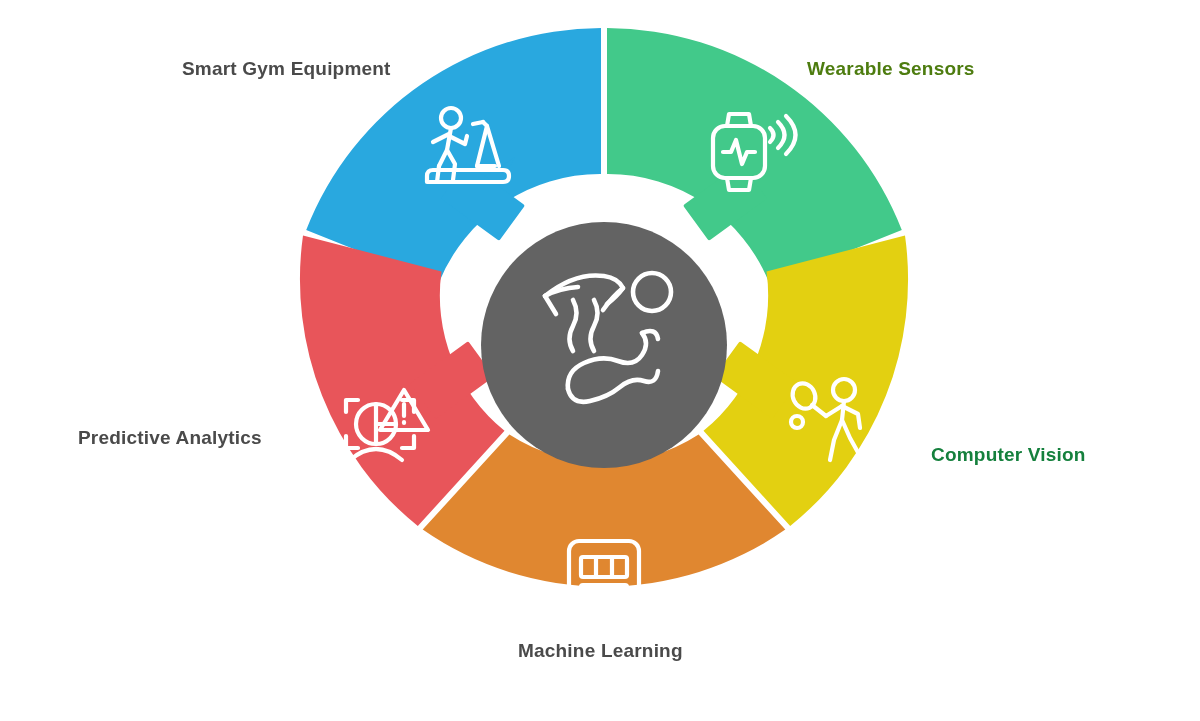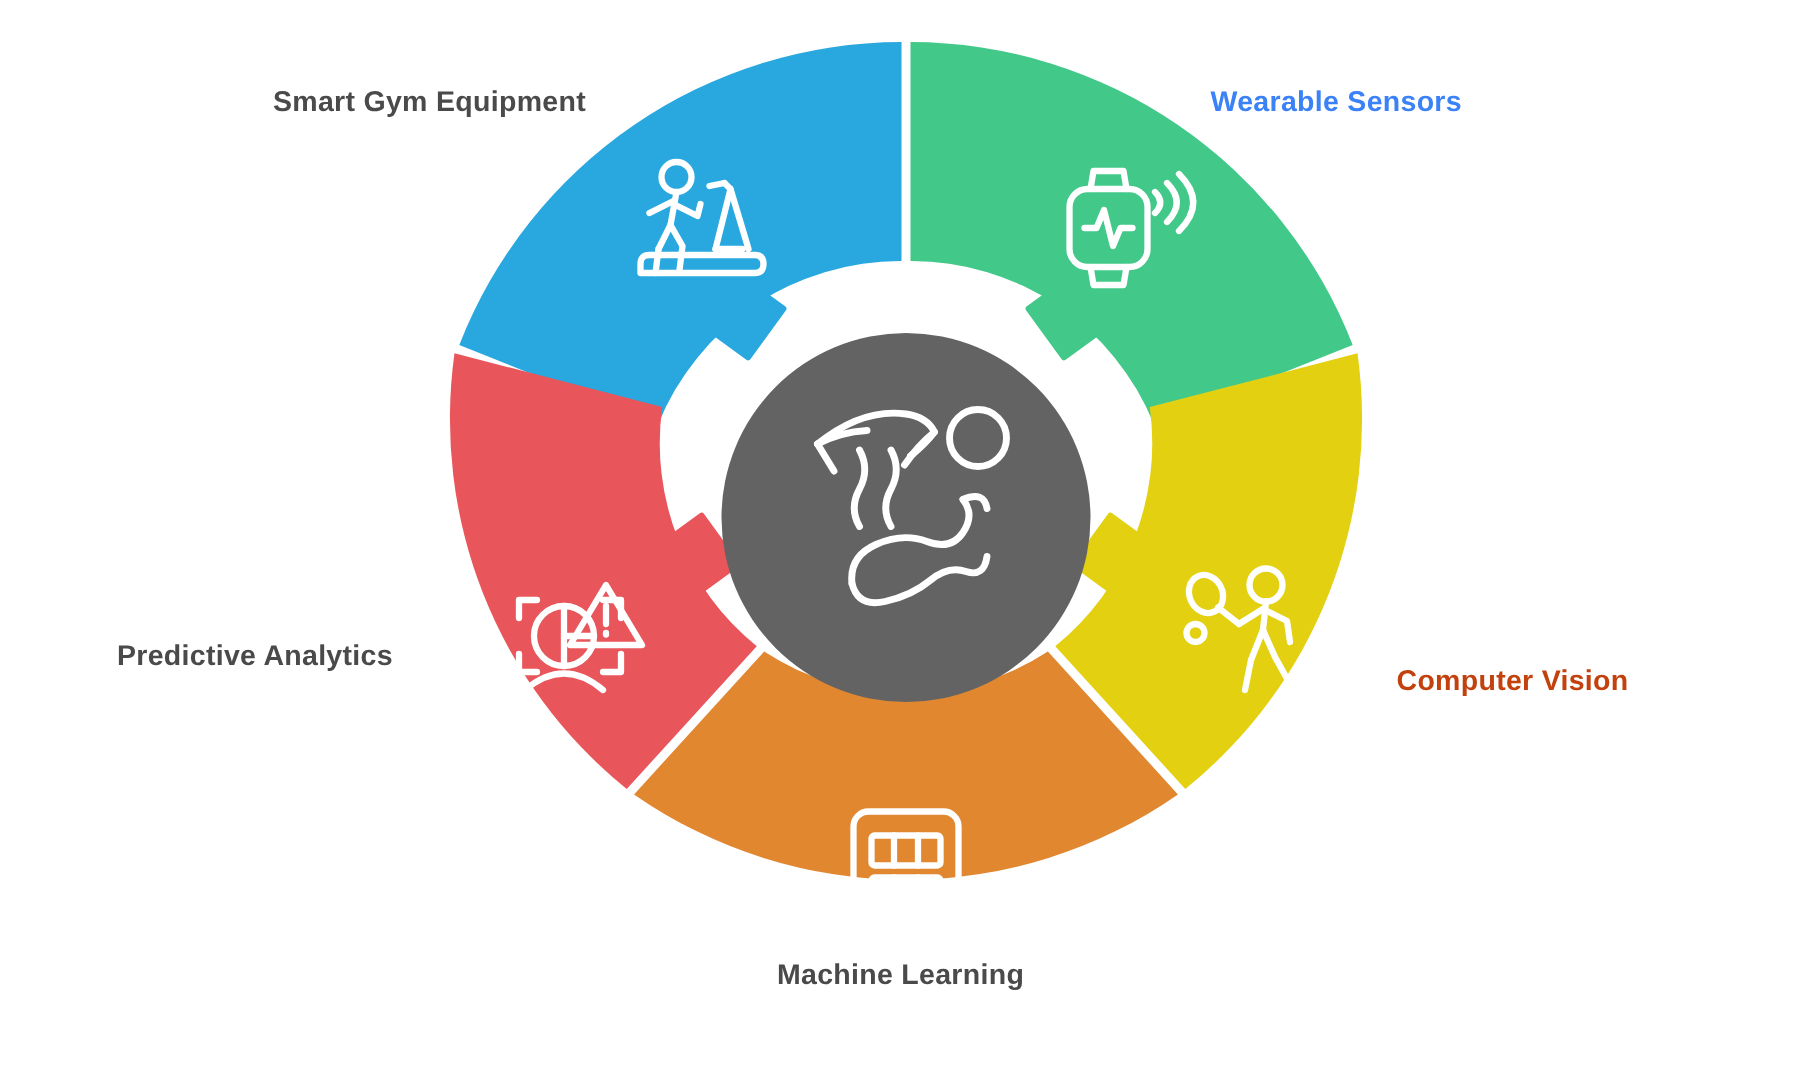--- a/index.html
+++ b/index.html
@@ -204,21 +204,21 @@
       <path d="M 10 76 q 26 -22 52 0"></path>
 
       <path d="M 64 6 L 88 46 L 40 46 Z"></path>
       <path d="M 64 20 L 64 32"></path>
       <path d="M 64 38 L 64 39"></path>
     </g>
   </svg>
 
   <div class="seg-label label-smart-gym" style="color: rgb(74, 74, 74);">Smart Gym Equipment</div>
 
-  <div class="seg-label label-wearable" style="color: #3b82f6;">Wearable Sensors</div>
-
-  <div class="seg-label label-computer-vision" style="color: #c2410c;">Computer Vision</div>
+  <div class="seg-label label-wearable" style="color: #4d7c0f;">Wearable Sensors</div>
+
+  <div class="seg-label label-computer-vision" style="color: #15803d;">Computer Vision</div>
 
   <div class="seg-label label-machine-learning" style="color: rgb(74, 74, 74);">Machine Learning</div>
 
   <div class="seg-label label-predictive" style="color: rgb(74, 74, 74);">Predictive Analytics</div>
 
 </div>
 
 </body></html>

